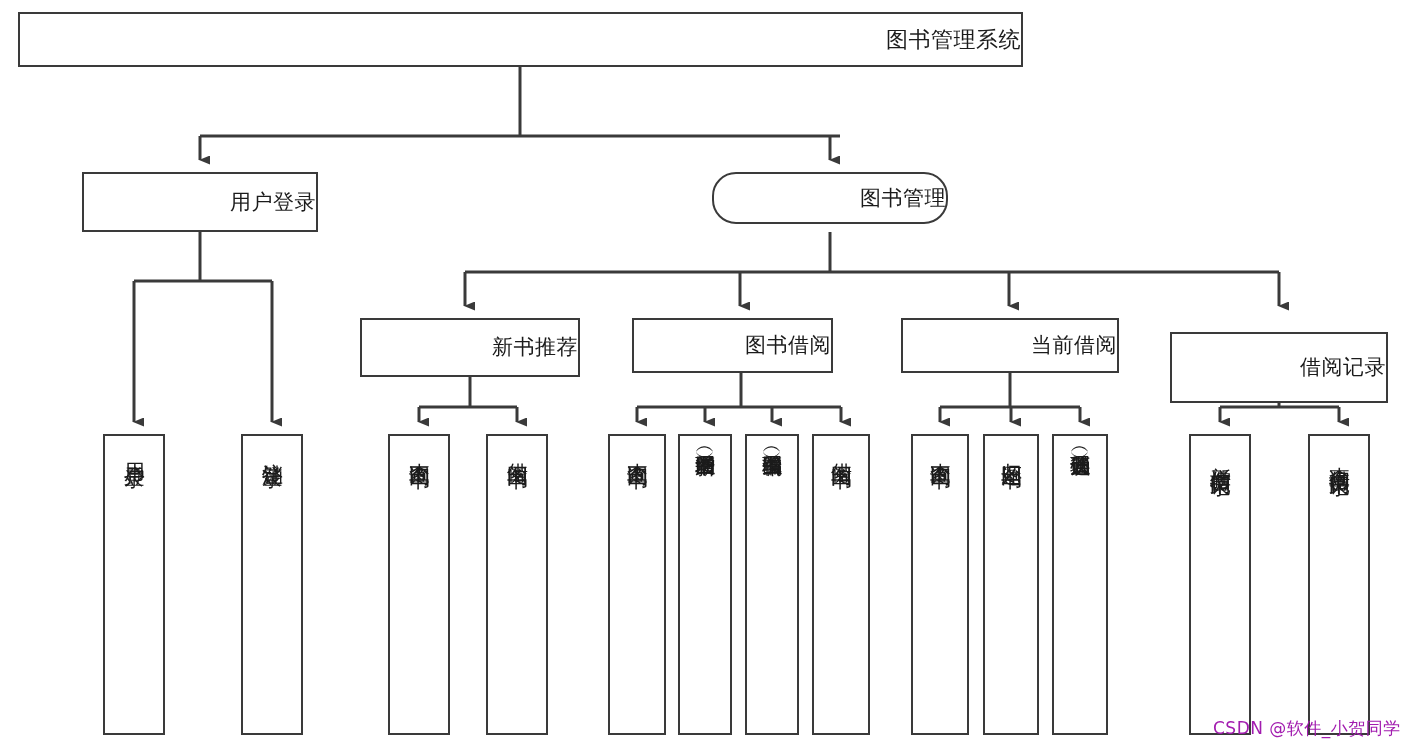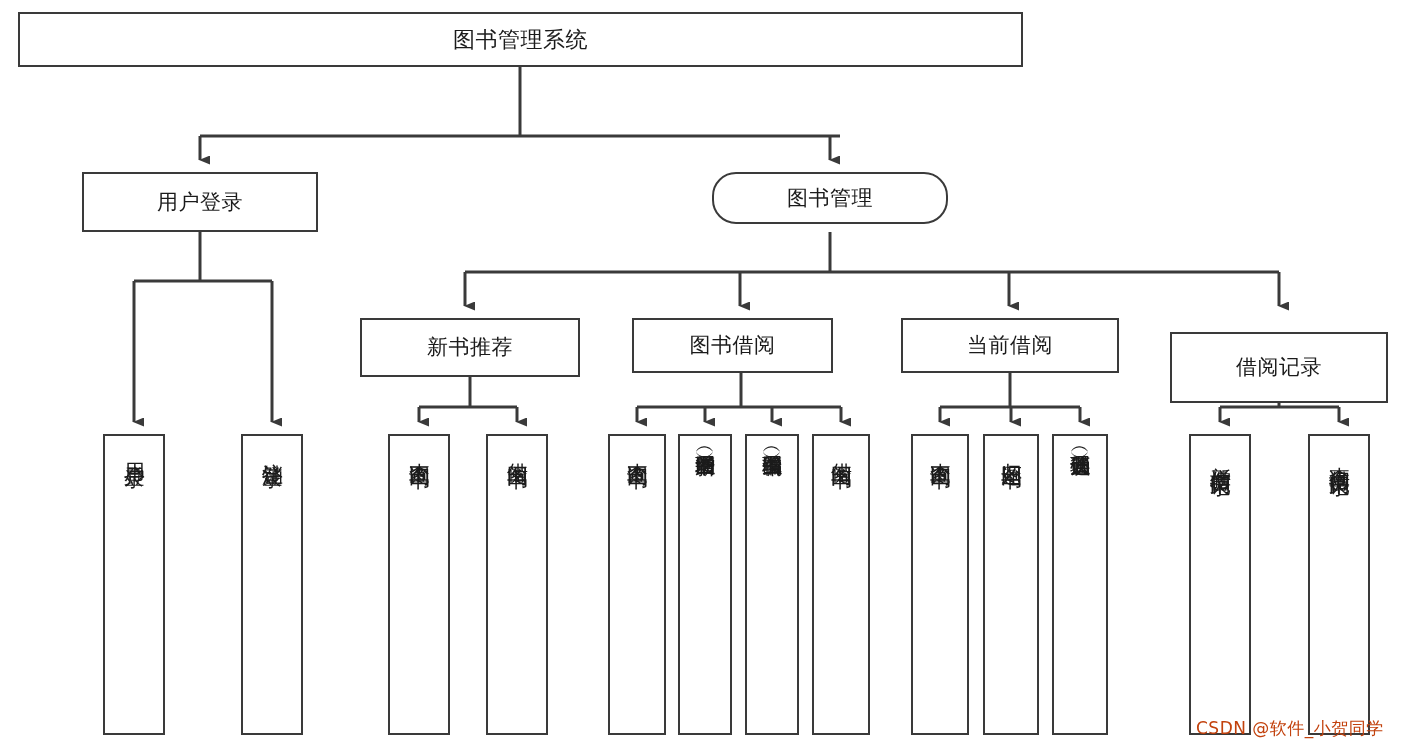--- a/index.html
+++ b/index.html
@@ -26,21 +26,21 @@
     height: 747px;
     pointer-events: none;
   }
   .node {
     position: absolute;
     box-sizing: border-box;
     background: #ffffff;
     border: 2px solid #3a3a3a;
     display: flex;
     align-items: center;
-    justify-content: center;
+    justify-content: flex-end;
     color: #1b1b1b;
   }
   .node .lbl {
     display: block;
     text-align: center;
     line-height: 1.18;
   }
   
   .node.horiz .lbl {
     writing-mode: horizontal-tb;
@@ -60,25 +60,26 @@
     font-size: 21px;
     letter-spacing: 2px;
     white-space: nowrap;
   }
   .node.vert.tight .lbl {
     font-size: 20px;
     letter-spacing: 0px;
   }
   .watermark {
     position: absolute;
-    color: #c2410c;
+    color: #a21caf;
     font-size: 17px;
     letter-spacing: 0.5px;
     white-space: nowrap;
     user-select: none;
+    margin-left: 17px;
   }
 </style>
 </head>
 <body>
 
 <div id="canvas">
 
   <svg id="wires" viewBox="0 0 1405 747" xmlns="http://www.w3.org/2000/svg">
     <defs>
       <marker id="arrowhead" markerWidth="9" markerHeight="11" refX="4.5" refY="10" orient="auto" markerUnits="userSpaceOnUse">

